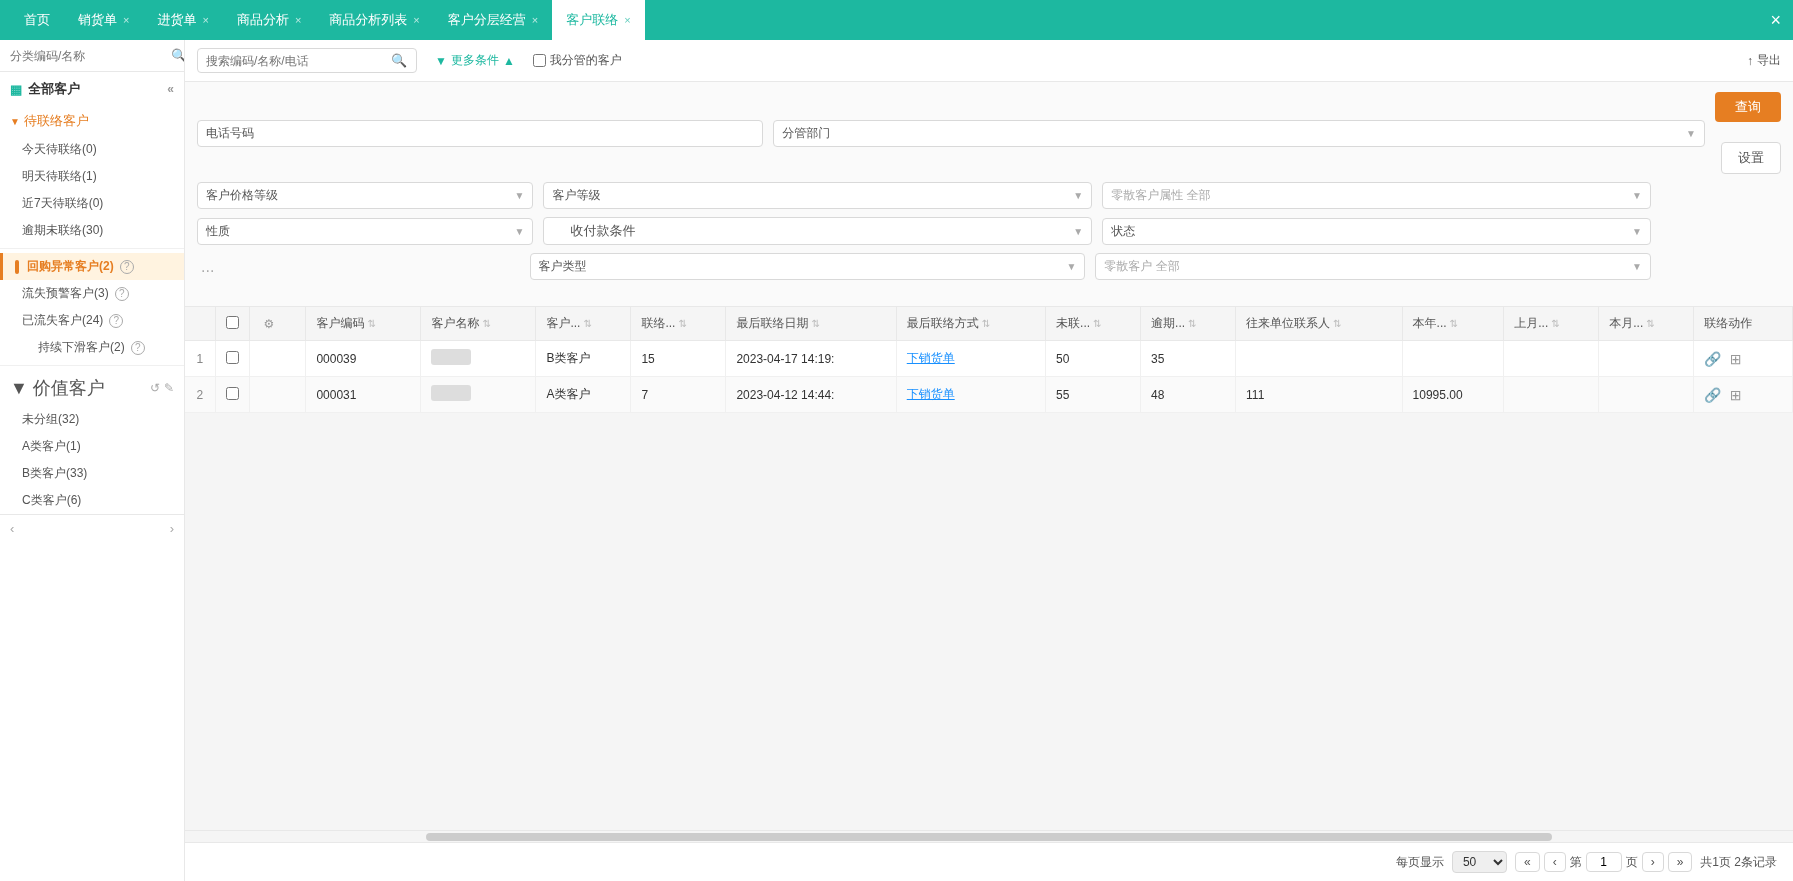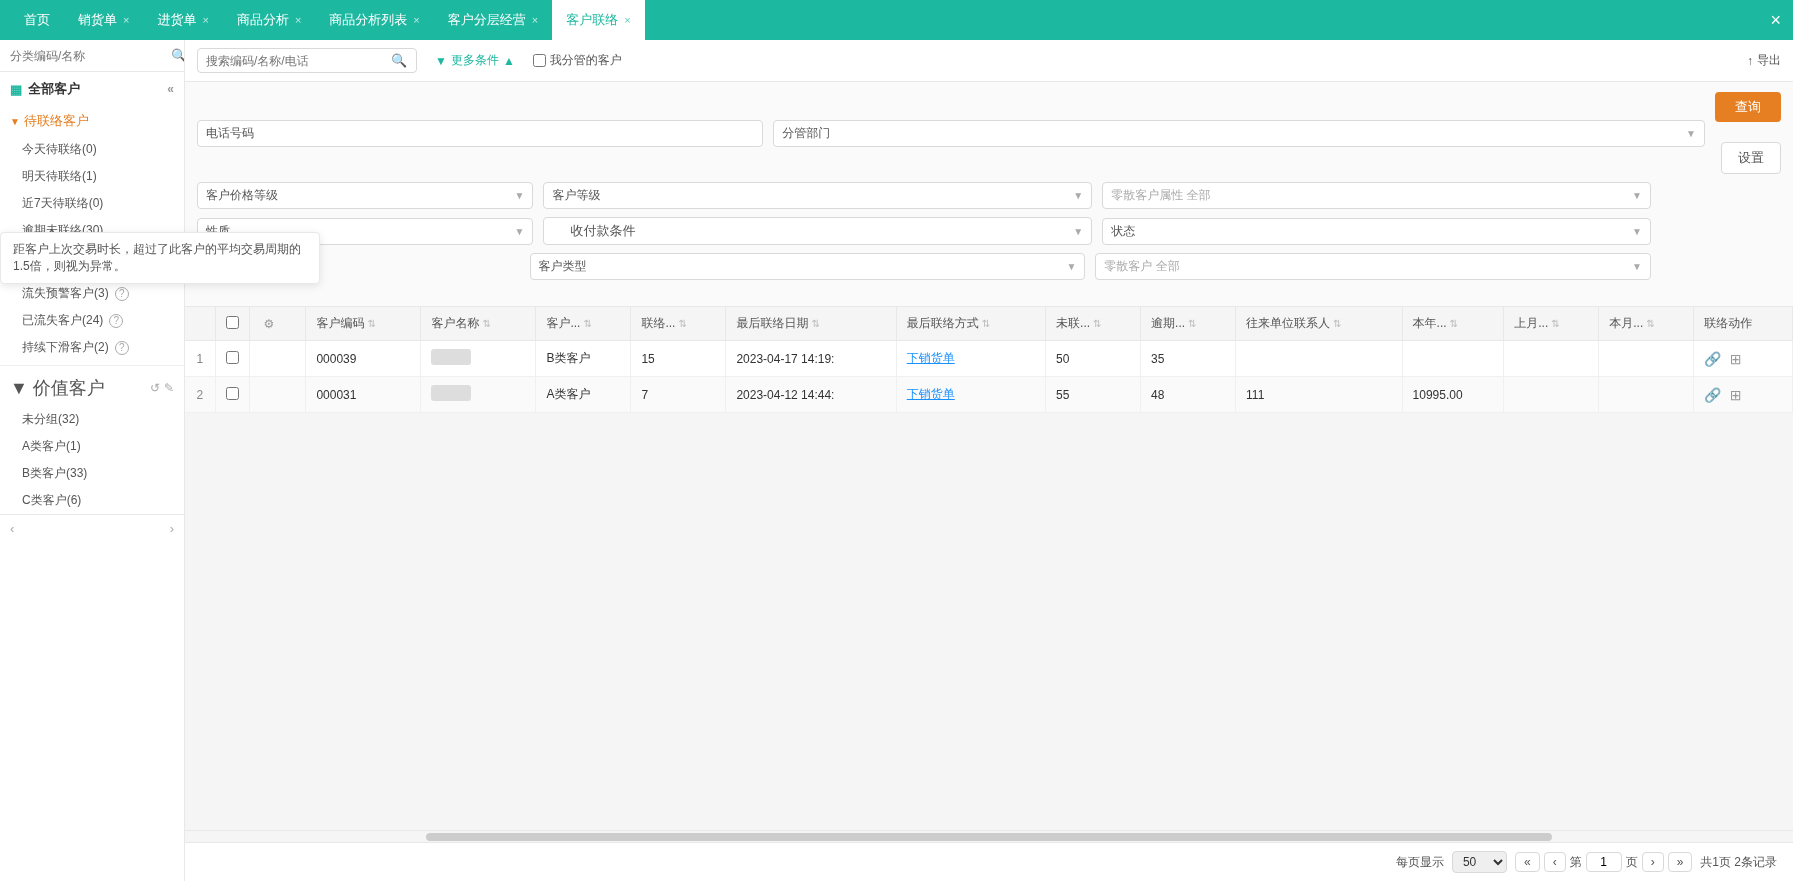--- a/index.html
+++ b/index.html
@@ -201,39 +201,36 @@
       <span class="arrow">▼</span>
       <span>待联络客户</span>
     </div>
     <div class="sidebar-item">今天待联络(0)</div>
     <div class="sidebar-item">明天待联络(1)</div>
     <div class="sidebar-item">近7天待联络(0)</div>
     <div class="sidebar-item">逾期未联络(30)</div>
 
     <div class="sidebar-divider"></div>
 
-    <div class="tooltip-box">
-      <span>距客户上次交易时长，超过了此客户的平均交易周期的1.5倍，则视为异常。</span>
-    </div>
 
     <div class="repeat-purchase-item active" style="background:#fff3e0;border-left:3px solid #e67e22;">
       <span class="orange-bar"></span>
       <span class="section-orange">回购异常客户(2)</span>
       <span class="info-icon">?</span>
     </div>
 
     <div class="sidebar-item" style="display:flex;align-items:center;gap:4px;">
       <span>流失预警客户(3)</span>
       <span class="info-icon">?</span>
     </div>
     <div class="sidebar-item" style="display:flex;align-items:center;gap:4px;">
       <span>已流失客户(24)</span>
       <span class="info-icon">?</span>
     </div>
-    <div class="sidebar-item" style="display:flex;align-items:center;gap:4px;">
+    <div class="sidebar-item" style="display:flex;align-items:center;gap:4px;margin-left:16px;">
       <span>持续下滑客户(2)</span>
       <span class="info-icon">?</span>
     </div>
 
     <div class="sidebar-divider"></div>
 
     <div class="sidebar-value-section">
       <span class="label">▼ 价值客户</span>
       <div class="icons">
         <span>↺</span>

